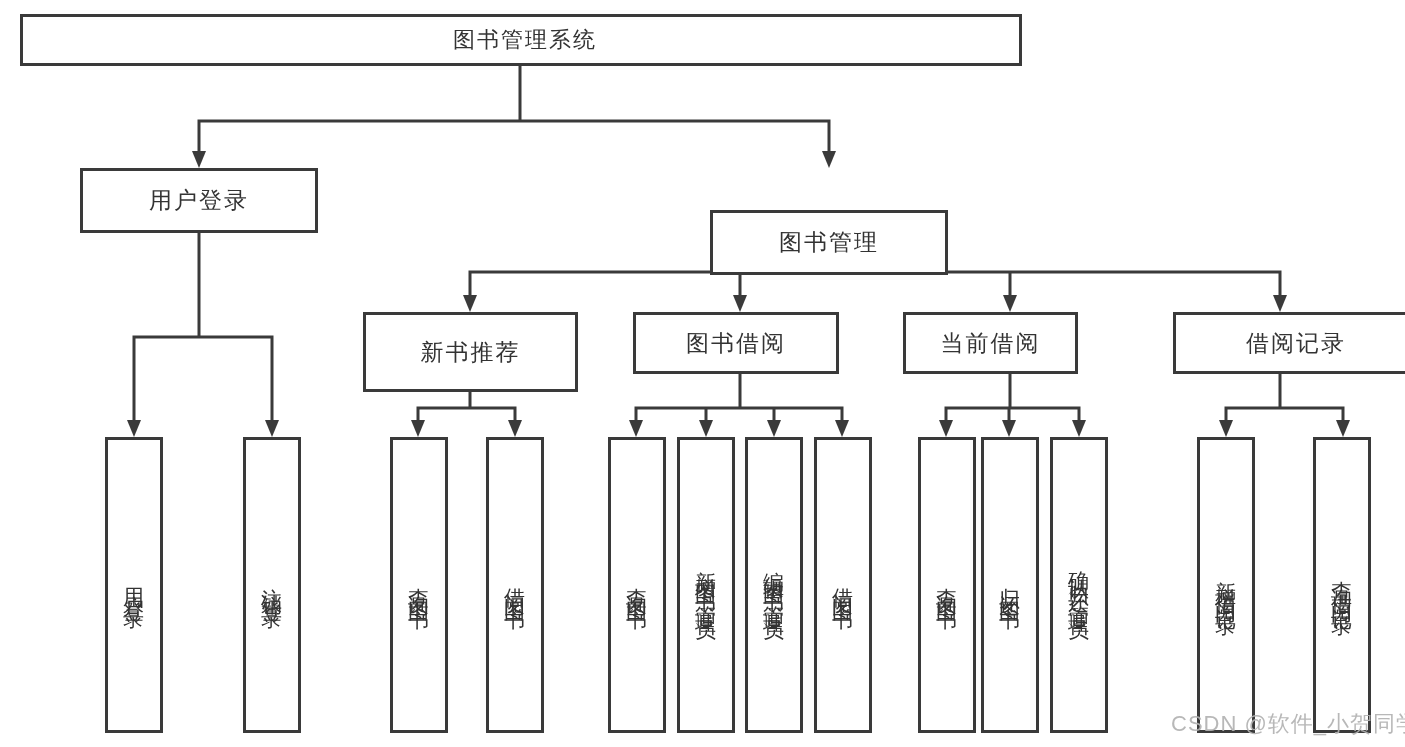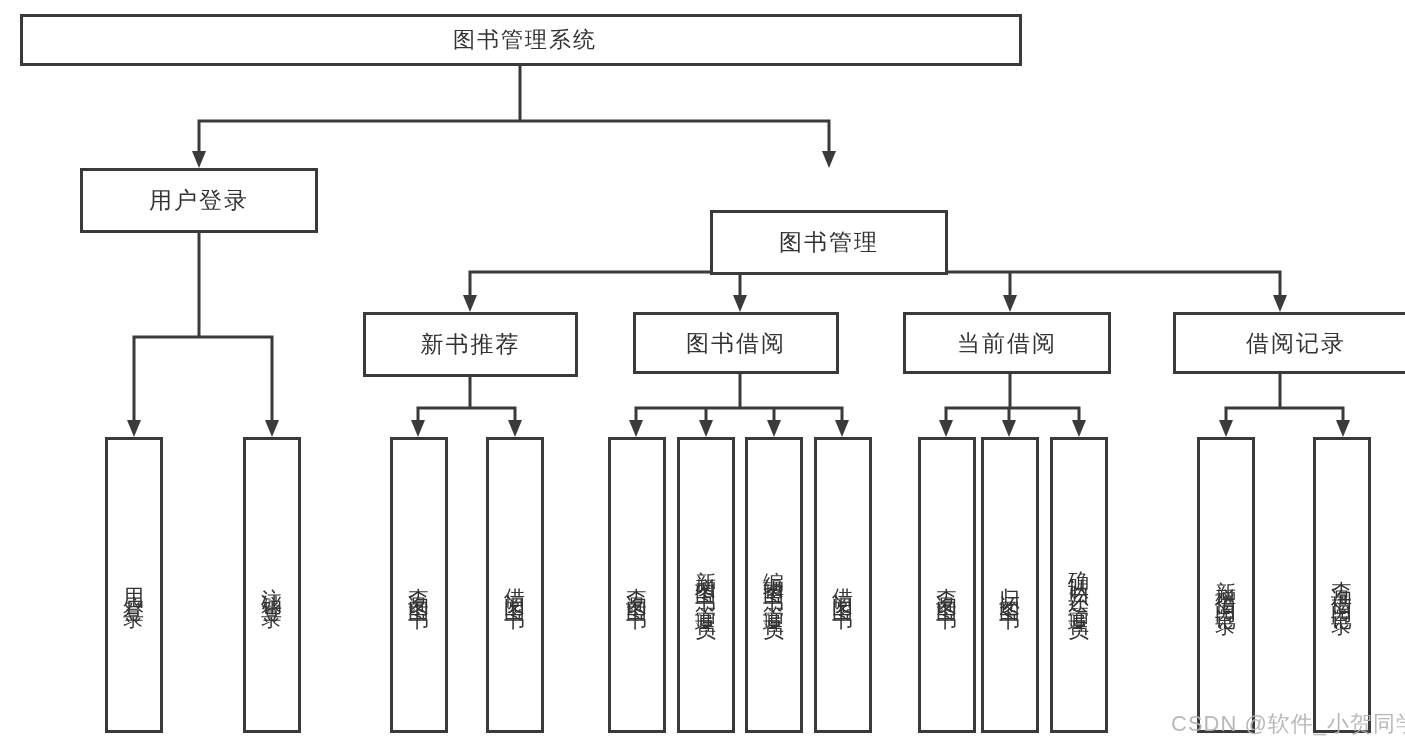--- a/index.html
+++ b/index.html
@@ -106,27 +106,27 @@
     <span>图书管理系统</span>
   </div>
 
   <div class="node h-node" style="left:80px; top:168px; width:238px; height:65px;">
     <span>用户登录</span>
   </div>
   <div class="node h-node" style="left:710px; top:168px; width:238px; height:65px;margin-top:42px;">
     <span>图书管理</span>
   </div>
 
-  <div class="node h-node" style="left:363px; top:312px; width:215px; height:65px;">
+  <div class="node h-node" style="left:363px; top:312px; width:215px; height:80px;">
     <span>新书推荐</span>
   </div>
   <div class="node h-node" style="left:633px; top:312px; width:206px; height:62px;">
     <span>图书借阅</span>
   </div>
-  <div class="node h-node" style="left:903px; top:312px; width:208px; height:62px;">
+  <div class="node h-node" style="left:903px; top:312px; width:175px; height:62px;">
     <span>当前借阅</span>
   </div>
   <div class="node h-node" style="left:1173px; top:312px; width:246px; height:62px;font-family:Liberation Serif, serif;">
     <span>借阅记录</span>
   </div>
 
   <div class="node leaf-node" style="left:105px; top:437px; width:58px; height:296px;">
     <span>用户登录</span>
   </div>
   <div class="node leaf-node" style="left:243px; top:437px; width:58px; height:296px;">

